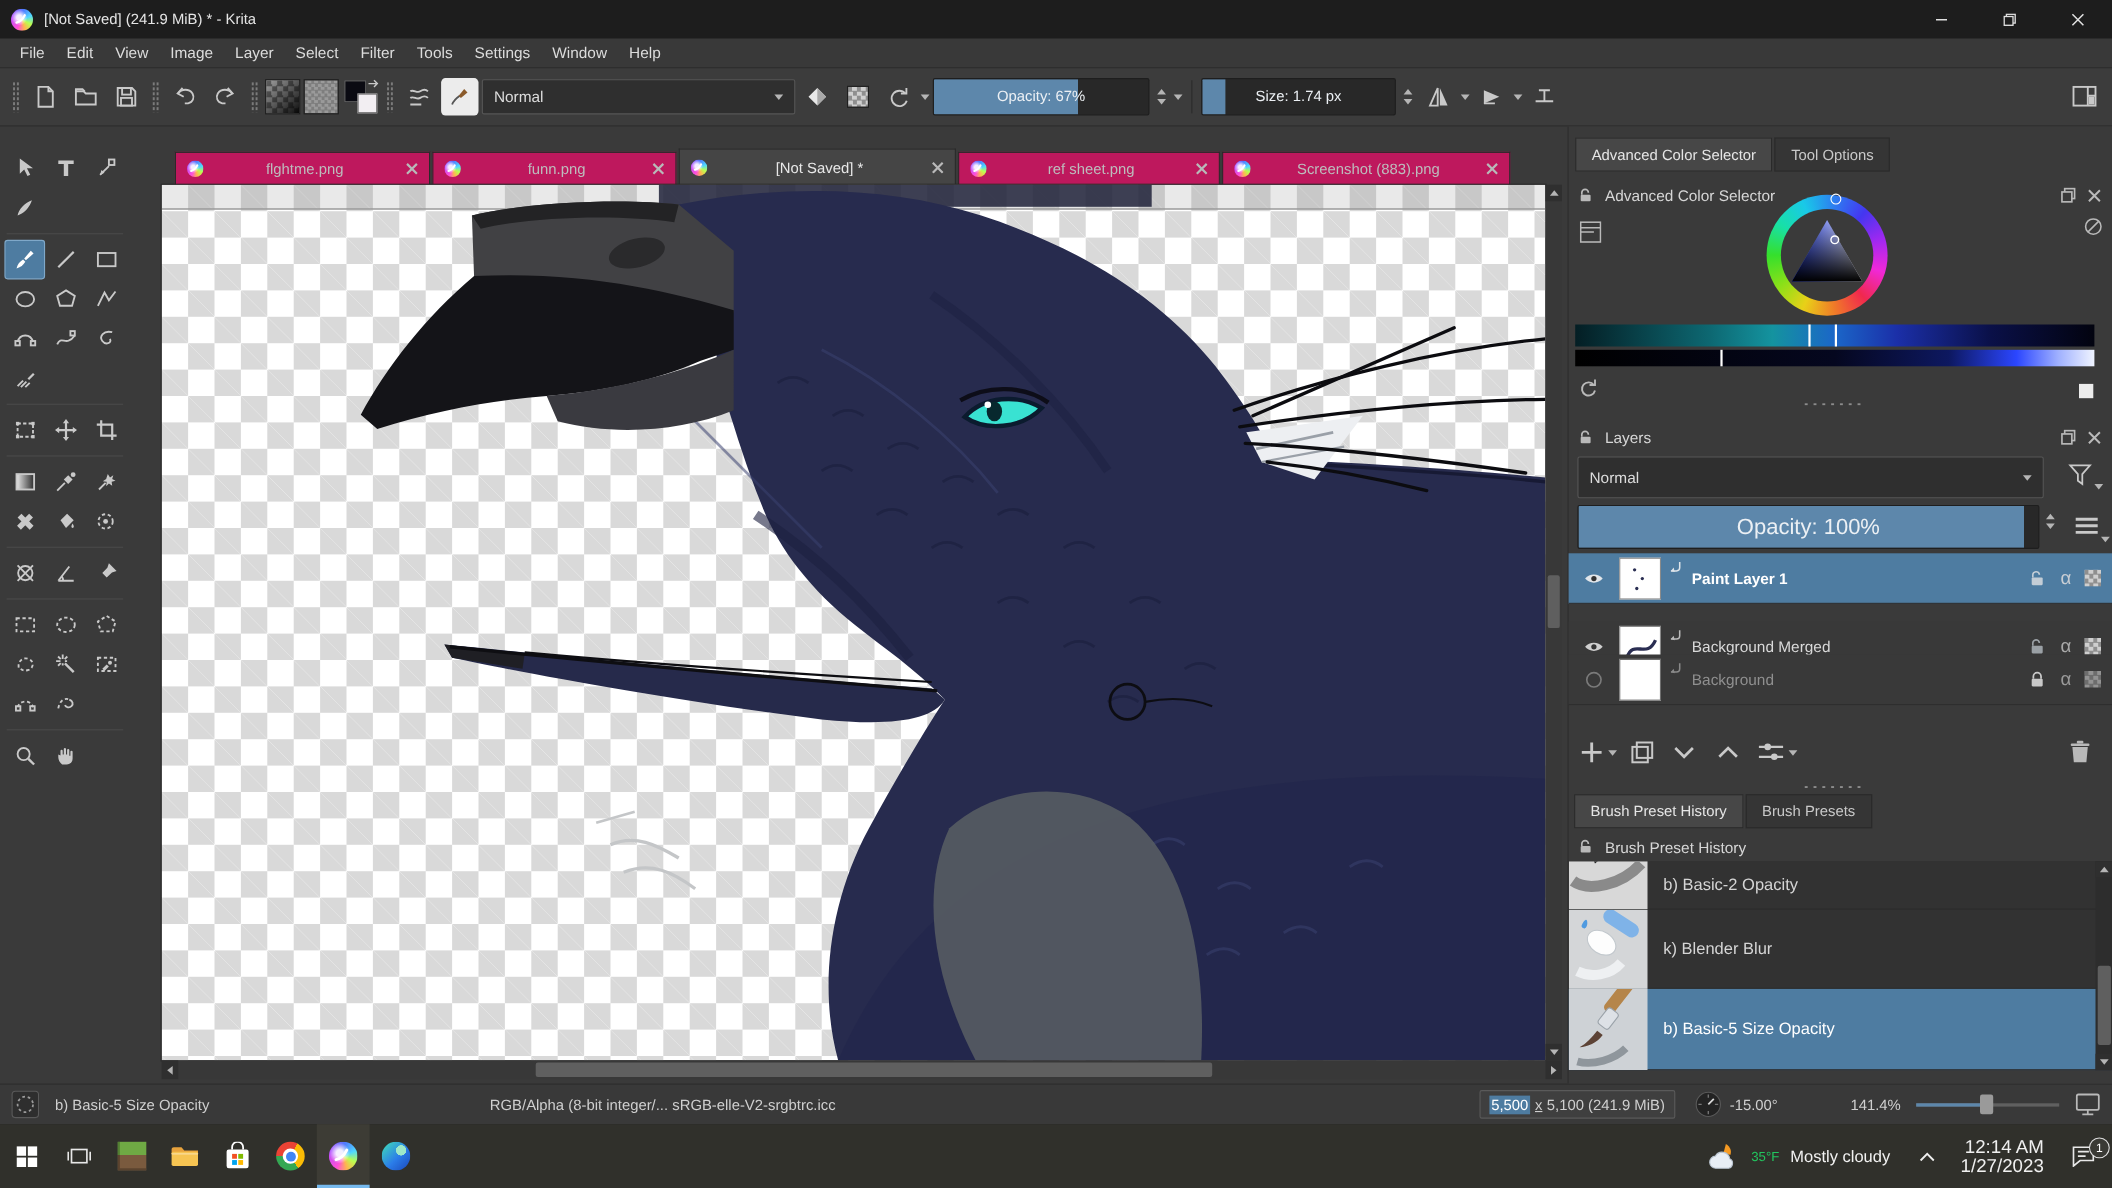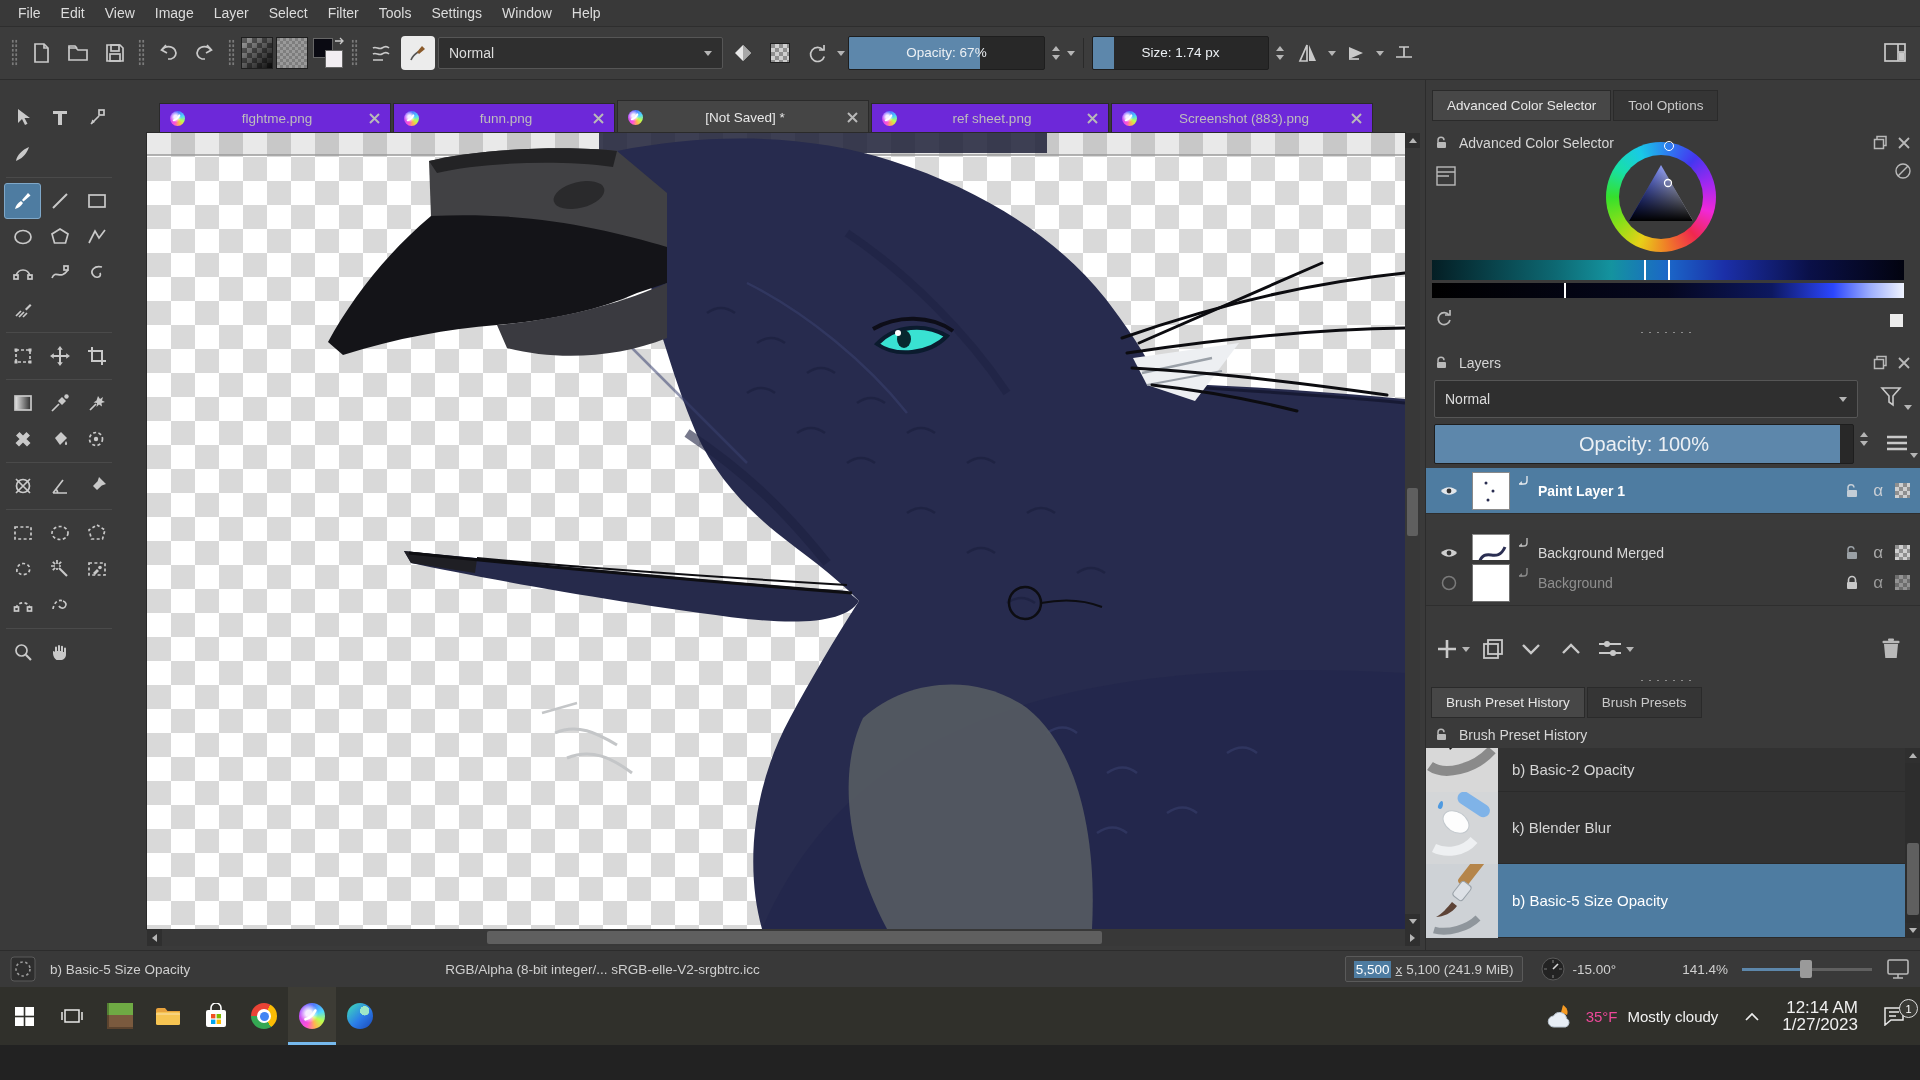--- a/index.html
+++ b/index.html
@@ -50,21 +50,21 @@
   #toolbox{position:absolute;left:0;top:20px;width:147px;bottom:0;}
   .tool-grid{display:flex;flex-wrap:wrap;width:114px;padding-left:4px;}
   .tcell{width:37px;height:36px;display:flex;align-items:center;justify-content:center;border-radius:3px;}
   .tcell svg{stroke:#c9c9c9;fill:none;stroke-width:1.7;}
   .tcell.active{background:#4e7ca1;border:1px solid #7fa8c9;box-sizing:border-box;}
   .tcell.active svg{stroke:#ffffff;}
   .tdiv{width:106px;height:1px;background:#4a4a4a;margin:5px 0 5px 6px;}
 
   
   #tabstrip{position:absolute;left:147px;top:20px;width:1273px;height:33px;display:flex;align-items:flex-end;gap:2px;padding-left:12px;box-sizing:border-box;}
-  .doctab{height:30px;background:#6d28d9;border:1px solid #2a2a2a;border-bottom:none;display:flex;align-items:center;gap:8px;padding:0 10px;font-size:13.5px;color:#bdbdbd;box-sizing:border-box;}
+  .doctab{height:30px;background:#be185d;border:1px solid #2a2a2a;border-bottom:none;display:flex;align-items:center;gap:8px;padding:0 10px;font-size:13.5px;color:#bdbdbd;box-sizing:border-box;}
   .doctab.active{background:#454545;color:#e8e8e8;height:33px;}
   .doctab .lbl{flex:1;text-align:center;white-space:nowrap;overflow:hidden;}
   .xicon svg{stroke:#b9b9b9;stroke-width:2;fill:none;}
 
   
   #canvas{position:absolute;left:147px;top:53px;width:1258px;height:796px;overflow:hidden;outline:1px solid #2a2a2a;
     background-color:#ffffff;
     background-image:linear-gradient(45deg,#d9d9d9 25%,transparent 25%,transparent 75%,#d9d9d9 75%),
                      linear-gradient(45deg,#d9d9d9 25%,transparent 25%,transparent 75%,#d9d9d9 75%);
     background-size:48px 48px;background-position:0 0,24px 24px;}
@@ -113,20 +113,45 @@
   #tb-search input{border:none;background:transparent;outline:none;font-size:15px;color:#444;font-family:"Liberation Sans",sans-serif;width:300px;margin-left:10px;}
   .tb-right{display:flex;align-items:center;margin-left:auto;}
   .tb-time{display:flex;flex-direction:column;align-items:flex-end;justify-content:center;font-size:17px;color:#f0f0f0;line-height:17px;padding:0 10px;}
   .badge{position:absolute;right:2px;bottom:8px;width:17px;height:17px;border-radius:50%;background:#3a3a35;border:1px solid #ddd;color:#fff;font-size:11px;display:flex;align-items:center;justify-content:center;}
 </style>
 </head>
 <body>
 
 <div id="app">
 
+  <div id="titlebar">
+    <div class="kicon" style="width:20px;height:20px">
+      <svg viewBox="0 0 24 24">
+          <path d="M6 15c4-1 7-4 9-8" stroke="#fff" stroke-width="2.5" fill="none" stroke-linecap="round"></path>
+        </svg>
+    </div>
+    <span class="ttl">[Not Saved] (241.9 MiB) * - Krita</span>
+    <div class="hsp" style="flex:1"></div>
+    <div class="wbtn">
+        <svg width="12" height="12">
+          <path d="M1 6h10" stroke="#e0e0e0" stroke-width="1.4"></path>
+        </svg>
+      </div>
+    <div class="wbtn">
+        <svg width="12" height="12" fill="none" stroke="#e0e0e0" stroke-width="1.2">
+          <rect x="3" y="1" width="8" height="8"></rect>
+          <rect x="1" y="3" width="8" height="8" fill="#1d1d1d"></rect>
+        </svg>
+      </div>
+    <div class="wbtn">
+        <svg width="12" height="12">
+          <path d="M1 1l10 10M11 1L1 11" stroke="#e0e0e0" stroke-width="1.4"></path>
+        </svg>
+      </div>
+  </div>
 
   <div id="menubar">
     <div class="menu-item">File</div>
     <div class="menu-item">Edit</div>
     <div class="menu-item">View</div>
     <div class="menu-item">Image</div>
     <div class="menu-item">Layer</div>
     <div class="menu-item">Select</div>
     <div class="menu-item">Filter</div>
     <div class="menu-item">Tools</div>
@@ -1036,21 +1061,21 @@
     <div class="tb-cell">
       <div style="width:26px;height:26px;border-radius:50%;background:radial-gradient(circle at 68% 30%,#9ee8c8 0 18%,transparent 19%),linear-gradient(135deg,#40e2b5,#2b7de9 55%,#1b47b8)"></div>
     </div>
 
     <div class="tb-right">
       <div class="row" style="gap:10px;padding:0 14px">
         <svg width="30" height="26">
             <path d="M17 2c4 2.5 5.5 6.5 4 10l-6-2.5z" fill="#f59a23"></path>
             <path d="M8 24a5.5 5.5 0 0 1-.5-11 7 7 0 0 1 13 2.4A4.6 4.6 0 0 1 19.5 24z" fill="#e8eef5" stroke="#b9c4d0"></path>
           </svg>
-        <span style="font-size:15px;color:#ec4899">35°F</span>
+        <span style="font-size:12px;color:#22c55e">35°F</span>
         <span style="font-size:15px;color:#f2f2f2">Mostly cloudy</span>
       </div>
       <div class="tb-cell" style="width:40px">
         <svg width="14" height="9">
             <path d="M1 8l6-6 6 6" fill="none" stroke="#eee" stroke-width="1.7"></path>
           </svg>
       </div>
       <div class="tb-time">
         <span>12:14 AM</span>
         <span>1/27/2023</span>

